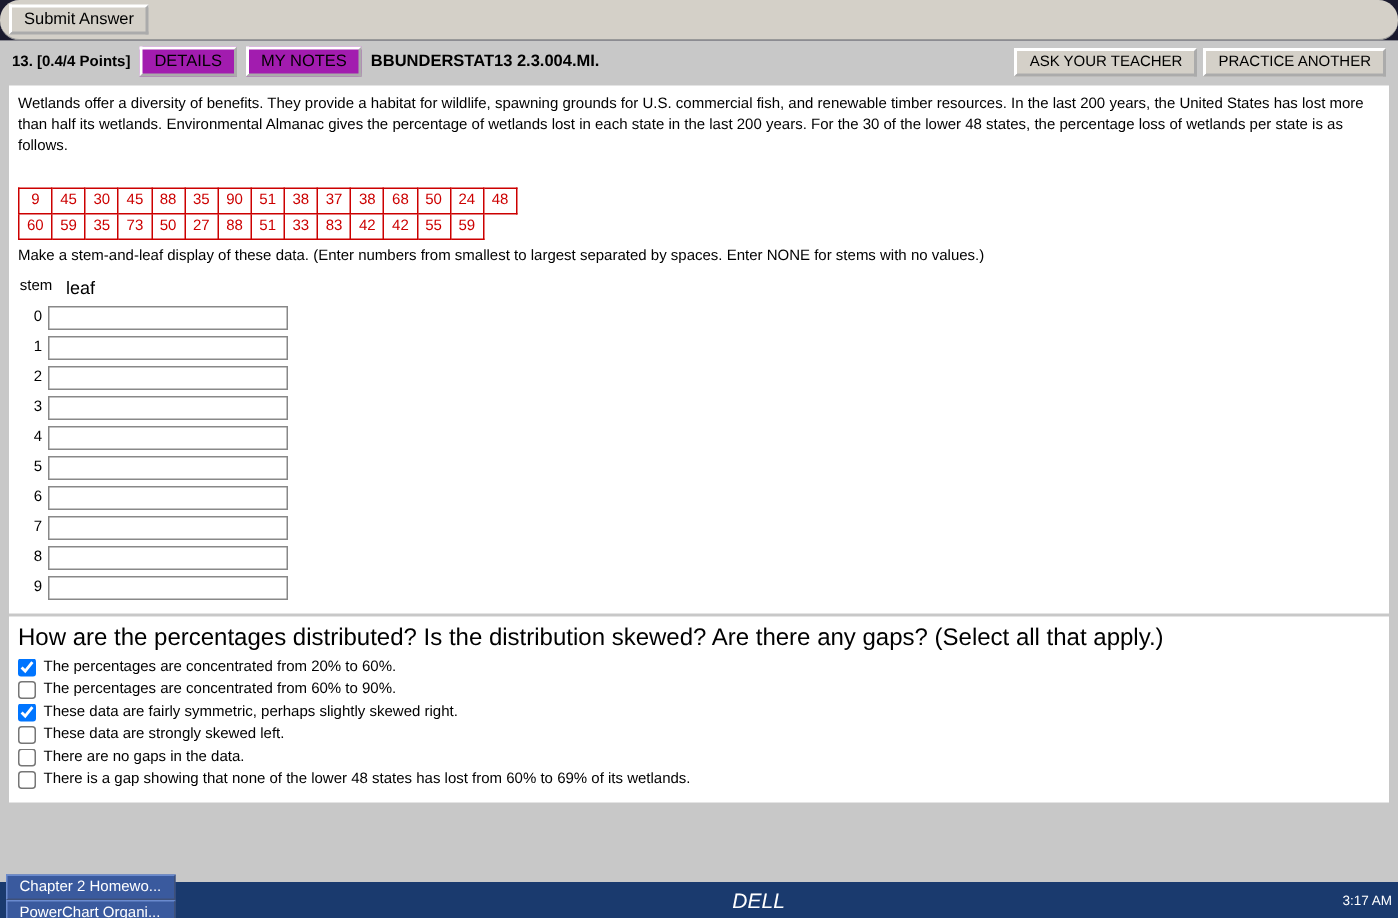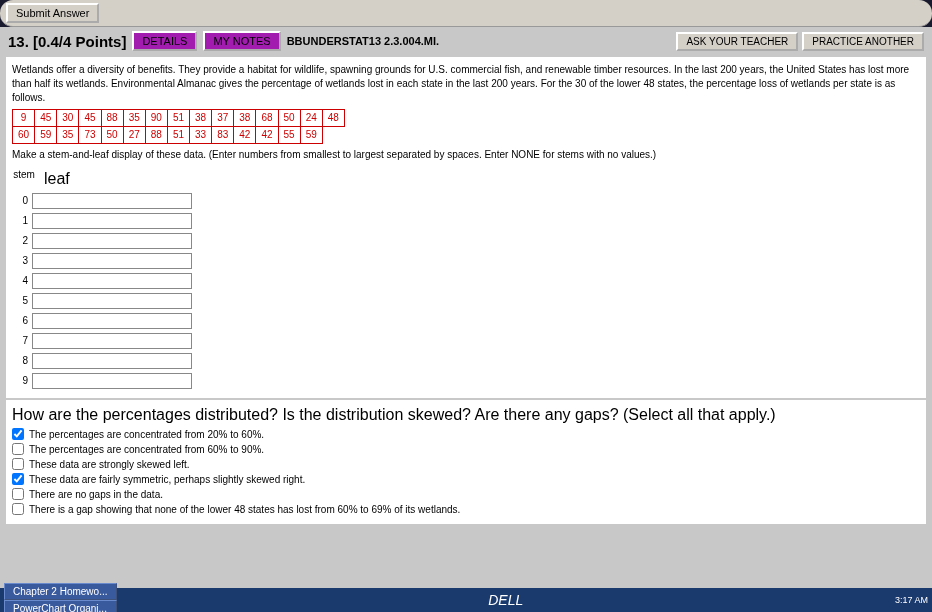--- a/index.html
+++ b/index.html
@@ -35,21 +35,21 @@
     }
     .question-header {
       background: #c8c8c8;
       padding: 4px 8px;
       display: flex;
       align-items: center;
       gap: 6px;
       flex-wrap: wrap;
     }
     .points-label {
-      font-size: 15px;
+      font-size: 10px;
       font-weight: bold;
       color: #000;
     }
     .detail-btn, .notes-btn {
       background: #a21caf;
       border: 2px outset #fff;
       padding: 2px 8px;
       font-size: 11px;
       cursor: pointer;
     }
@@ -161,21 +161,21 @@
     .stem-leaf-header-row {
       display: flex;
       margin-bottom: 2px;
     }
     .header-stem {
       width: 24px;
       font-size: 10px;
       text-align: center;
     }
     .header-leaf {
-      font-size: 16px;
+      font-size: 12px;
       padding-left: 8px;
     }
     .dell-logo {
       color: #fff;
       font-size: 14px;
       font-weight: normal;
       font-style: italic;
     }
     .system-tray {
       display: flex;
@@ -200,21 +200,21 @@
     <button class="detail-btn">DETAILS</button>
     <button class="notes-btn">MY NOTES</button>
     <span class="course-code">BBUNDERSTAT13 2.3.004.MI.</span>
     <div class="action-buttons">
       <button class="ask-teacher-btn">ASK YOUR TEACHER</button>
       <button class="practice-btn">PRACTICE ANOTHER</button>
     </div>
   </div>
 
   <div class="question-body">
-    <p style="font-size:10px; margin-bottom:4px;">
+    <p style="font-size:10px; margin-bottom:20px;">
       <span>Wetlands offer a diversity of benefits. They provide a habitat for wildlife, spawning grounds for U.S. commercial fish, and renewable timber resources. In the last 200 years, the United States has lost more than half its wetlands.</span>
       <span>Environmental Almanac gives the percentage of wetlands lost in each state in the last 200 years. For the 30 of the lower 48 states, the percentage loss of wetlands per state is as follows.</span>
     </p>
 
     <table class="data-table">
       <tbody>
         <tr>
         <td>9</td>
             <td>45</td>
             <td>30</td>
@@ -307,26 +307,26 @@
     <div id="checkbox-list">
     <div class="checkbox-item">
           <input type="checkbox" checked="" style="">
           <span>The percentages are concentrated from 20% to 60%.</span>
         </div>
         <div class="checkbox-item">
           <input type="checkbox" style="">
           <span>The percentages are concentrated from 60% to 90%.</span>
         </div>
         <div class="checkbox-item">
+          <input type="checkbox" checked="" style="">
+          <span>These data are fairly symmetric, perhaps slightly skewed right.</span>
+        </div>
+        <div class="checkbox-item">
           <input type="checkbox" style="">
           <span>These data are strongly skewed left.</span>
-        </div>
-        <div class="checkbox-item">
-          <input type="checkbox" checked="" style="">
-          <span>These data are fairly symmetric, perhaps slightly skewed right.</span>
         </div>
         <div class="checkbox-item">
           <input type="checkbox" style="">
           <span>There are no gaps in the data.</span>
         </div>
         <div class="checkbox-item">
           <input type="checkbox" style="">
           <span>There is a gap showing that none of the lower 48 states has lost from 60% to 69% of its wetlands.</span>
         </div>
       </div>

